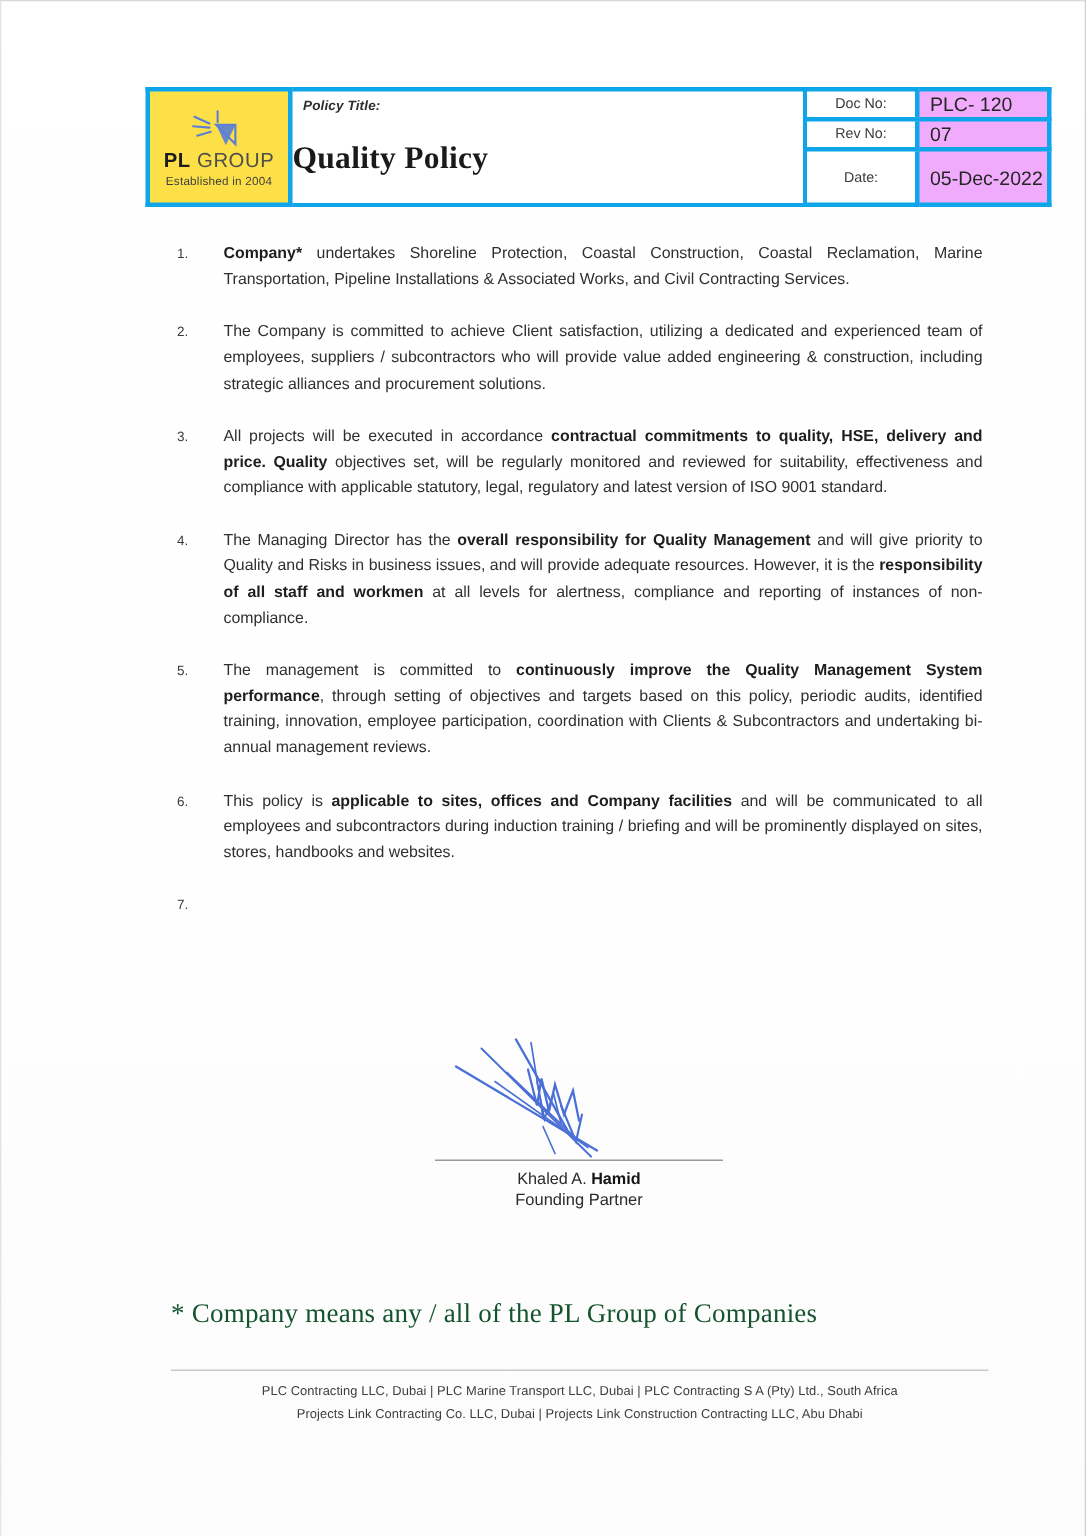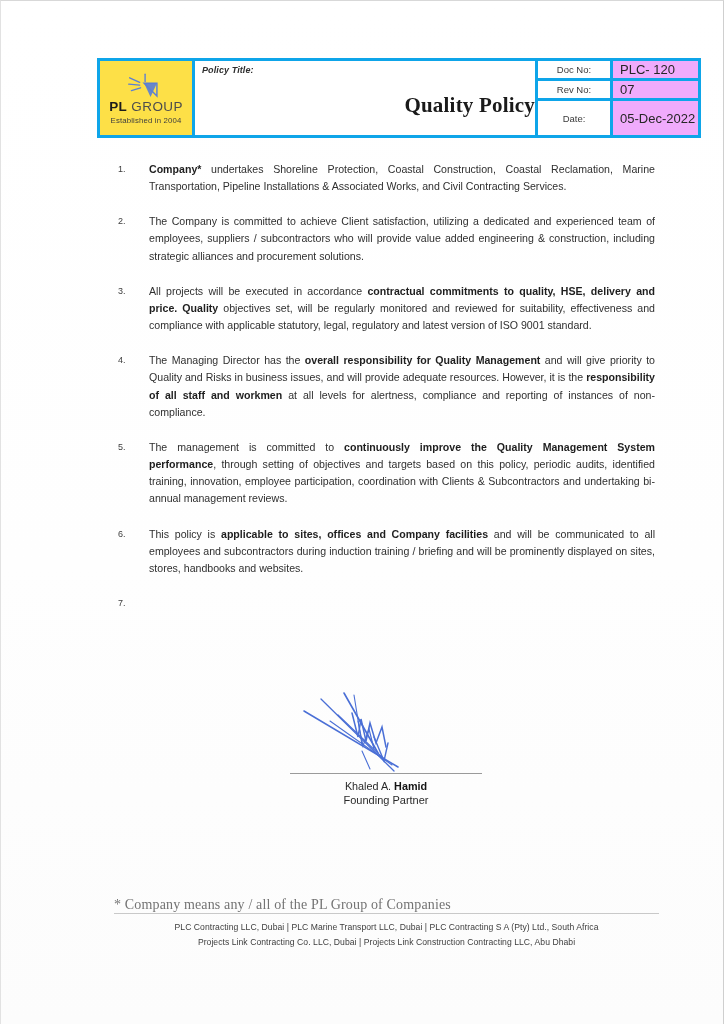--- a/index.html
+++ b/index.html
@@ -107,21 +107,21 @@
     position: absolute;
     left: 7px;
     top: 4px;
     font-size: 9px;
     font-style: italic;
     font-weight: 700;
     color: #2e2e2e;
     letter-spacing: .1px;
   }
   .doc-title {
-    text-align: right;
+    text-align: left;
     font-family: "Liberation Serif", serif;
     font-weight: 700;
     font-size: 21px;
     color: #1a1a1a;
     padding-top: 20px;
     padding-bottom: 6px;
     letter-spacing: .2px;
   }
 
   
@@ -176,24 +176,24 @@
   .sig-role {
     font-size: 11px;
     color: #2a2a2a;
     margin-top: 2px;
   }
 
   
   #footnote {
     position: absolute;
     left: 113px;
-    top: 896px;
+    top: 864px;
     font-family: "Liberation Serif", serif;
-    font-size: 14px;
-    color: #737373;
+    font-size: 18px;
+    color: #14532d;
     letter-spacing: .15px;
   }
 
   
   #footer {
     position: absolute;
     left: 113px;
     top: 912px;
     width: 545px;
     text-align: center;

